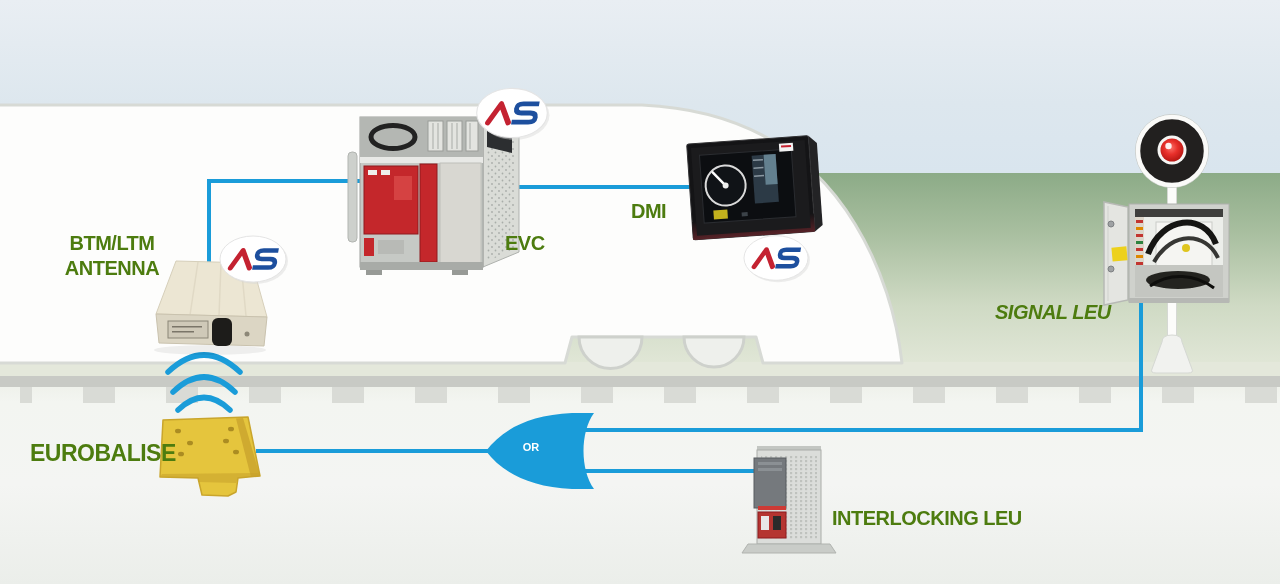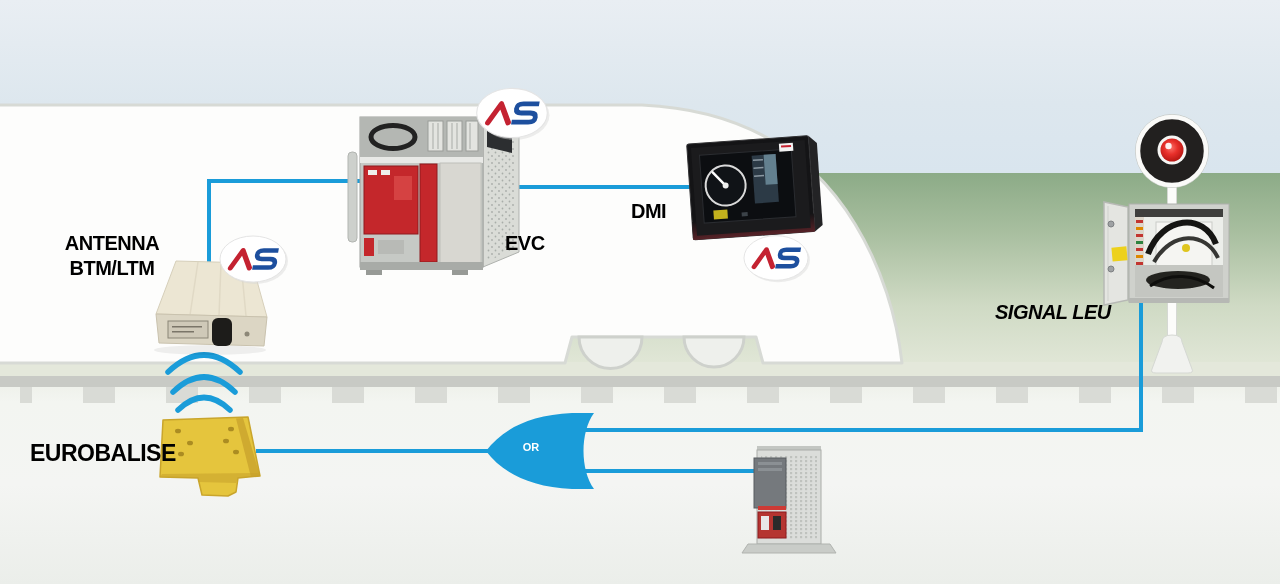--- a/index.html
+++ b/index.html
@@ -6,21 +6,21 @@
   #canvas{
     position:relative;width:1280px;height:584px;overflow:hidden;
     font-family:"Liberation Sans",sans-serif;background:#eff1ee;
   }
   .layer{position:absolute;left:0;width:100%;}
   #sky{top:0;height:173px;background:linear-gradient(180deg,#e9eef3 0%,#dde7ee 60%,#d9e5ee 100%);}
   #grass{top:173px;height:189px;background:linear-gradient(180deg,#8cab87 0%,#a9bfa0 32%,#cfdac4 70%,#e0e6d6 100%);}
   #ground{top:362px;height:222px;background:linear-gradient(180deg,#e9ece2 0%,#f3f5f1 18%,#f4f5f3 55%,#ebeeea 100%);}
   svg{position:absolute;left:0;top:0;}
   .lbl{
-    position:absolute;font-weight:bold;color:#000000;
+    position:absolute;font-weight:bold;color:#4d7c0f;
     letter-spacing:-0.5px;white-space:nowrap;
   }
   .lbl-20{font-size:20px;}
   .lbl-19{font-size:23px;}
   #lbl-btm{left:32px;top:231px;width:160px;text-align:center;line-height:25px;font-size:20px;}
   #lbl-evc{left:505px;top:232px;}
   #lbl-dmi{left:631px;top:200px;}
   #lbl-eurobalise{left:30px;top:440px;}
   #lbl-signal-leu{left:995px;top:301px;font-style:italic;}
   #lbl-interlocking-leu{left:832px;top:507px;}
@@ -232,22 +232,23 @@
     </g>
 
     <g>
       <use href="#aslogo" transform="translate(253,259)"></use>
       <use href="#aslogo" transform="translate(512,113) scale(1.07)"></use>
       <use href="#aslogo" transform="translate(776,258) scale(0.97)"></use>
     </g>
   </svg>
 
   <div id="lbl-btm" class="lbl">
+    <div>BTM/LTM</div>
     <div>ANTENNA</div>
-    <div>BTM/LTM</div>
   </div>
   <div id="lbl-evc" class="lbl lbl-20">EVC</div>
   <div id="lbl-dmi" class="lbl lbl-20">DMI</div>
   <div id="lbl-eurobalise" class="lbl lbl-19">EUROBALISE</div>
   <div id="lbl-signal-leu" class="lbl lbl-20">SIGNAL LEU</div>
+  <div id="lbl-interlocking-leu" class="lbl lbl-20">INTERLOCKING LEU</div>
   <div id="lbl-or">OR</div>
 
 </div>
 
 </body></html>

